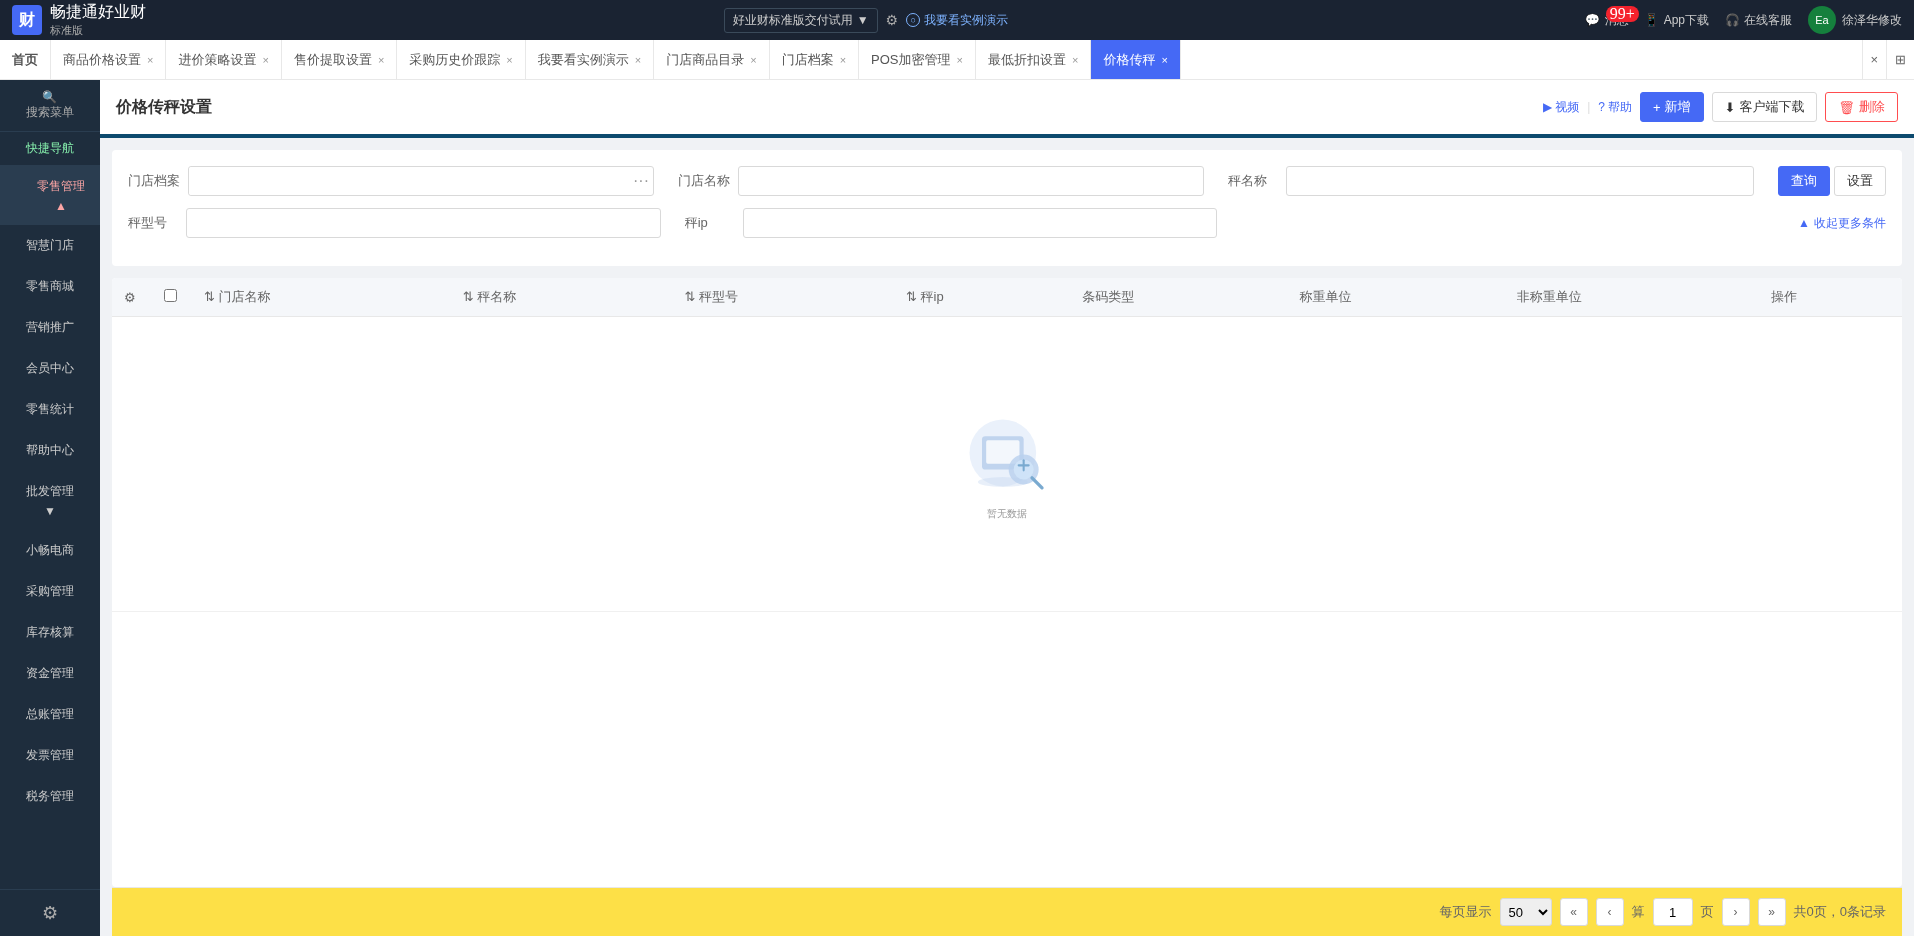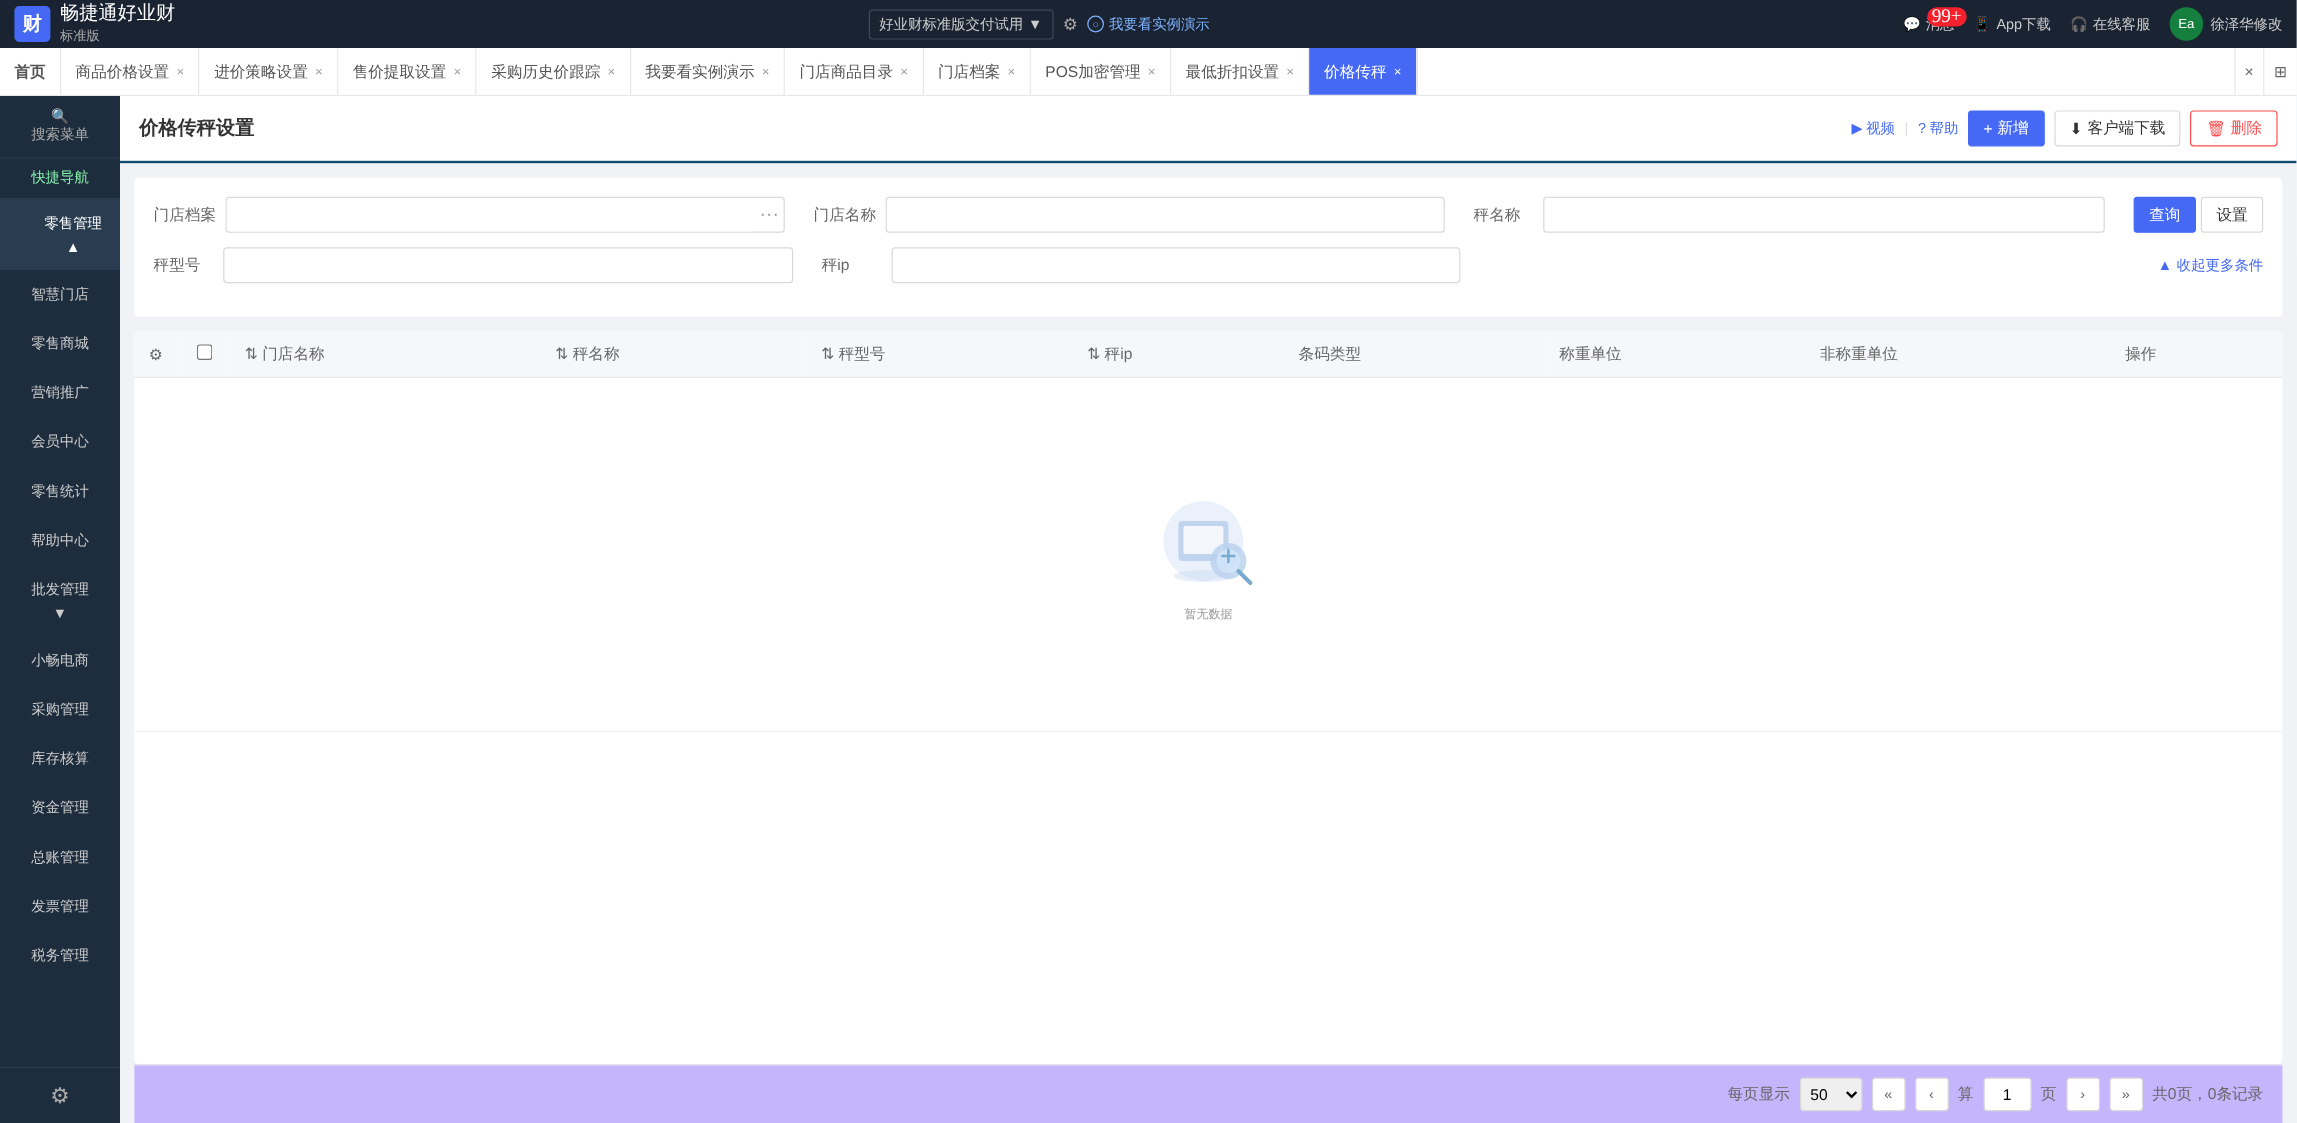--- a/index.html
+++ b/index.html
@@ -27,29 +27,29 @@
     .nav-expand { display: flex; align-items: center; padding: 0 8px; border-left: 1px solid #e8e8e8; height: 40px; cursor: pointer; color: #666; }
 
     
     .main-layout { display: flex; flex: 1; overflow: hidden; }
 
     
     .sidebar { width: 100px; background: #1e2d3d; color: #ccc; display: flex; flex-direction: column; flex-shrink: 0; }
     .sidebar-search { padding: 10px 8px; border-bottom: 1px solid #2a3d50; text-align: center; font-size: 12px; color: #aaa; cursor: pointer; }
     .sidebar-nav { padding: 8px 0; border-bottom: 1px solid #2a3d50; text-align: center; font-size: 12px; color: #86efac; cursor: pointer; }
     .sidebar-item { padding: 12px 8px; text-align: center; font-size: 12px; color: #ccc; cursor: pointer; display: flex; flex-direction: column; align-items: center; gap: 4px; }
-    .sidebar-item.active { background: #2a3d50; color: #ffffff; padding-left: 30px; }
+    .sidebar-item.active { background: #2a3d50; color: #fca5a5; padding-left: 30px; }
     .sidebar-section-label { font-size: 12px; }
     .sidebar-bottom { margin-top: auto; padding: 12px 8px; text-align: center; font-size: 18px; color: #aaa; cursor: pointer; border-top: 1px solid #2a3d50; }
 
     
     .content { flex: 1; display: flex; flex-direction: column; overflow: hidden; background: #f0f2f5; }
 
     
-    .page-header { background: #fff; padding: 12px 16px; border-bottom: 2px solid #0c4a6e; display: flex; align-items: center; justify-content: space-between; flex-shrink: 0; }
+    .page-header { background: #fff; padding: 12px 16px; border-bottom: 4px solid #0c4a6e; display: flex; align-items: center; justify-content: space-between; flex-shrink: 0; }
     .page-title { font-size: 16px; font-weight: bold; color: #333; }
     .page-actions { display: flex; align-items: center; gap: 8px; }
     .action-link { color: #4569f5; font-size: 12px; cursor: pointer; display: flex; align-items: center; gap: 3px; }
     .divider-v { color: #ddd; font-size: 12px; }
     .btn { padding: 5px 12px; border-radius: 3px; font-size: 13px; cursor: pointer; border: 1px solid transparent; display: flex; align-items: center; gap: 4px; }
     .btn-primary { background: #4569f5; color: #fff; border-color: #4569f5; }
     .btn-default { background: #fff; color: #333; border-color: #d9d9d9; }
     .btn-danger { background: #fff; color: #ff4d4f; border-color: #ff4d4f; }
 
     
@@ -67,21 +67,21 @@
     .table-wrap { flex: 1; overflow: auto; margin: 0 12px; background: #fff; border-radius: 4px; }
     .data-table { width: 100%; border-collapse: collapse; }
     .data-table th { background: #f5f7fa; padding: 10px 12px; text-align: left; font-size: 13px; color: #666; font-weight: normal; border-bottom: 1px solid #e8e8e8; white-space: nowrap; }
     .data-table td { padding: 10px 12px; font-size: 13px; color: #333; border-bottom: 1px solid #f0f0f0; }
     .th-gear { width: 40px; text-align: center; }
     .th-check { width: 40px; text-align: center; }
     .empty-area { display: flex; flex-direction: column; align-items: center; justify-content: center; padding: 80px 0; }
     .empty-text { color: #999; font-size: 10px; }
 
     
-    .pagination { display: flex; align-items: center; justify-content: flex-end; padding: 10px 16px; background: #c4b5fd; border-top: 1px solid #e8e8e8; gap: 8px; font-size: 13px; flex-shrink: 0; margin: 0 12px; }
+    .pagination { display: flex; align-items: center; justify-content: flex-end; padding: 10px 16px; background: #fde047; border-top: 1px solid #e8e8e8; gap: 8px; font-size: 13px; flex-shrink: 0; margin: 0 12px; }
     .page-size-label { color: #666; }
     .page-size-select { height: 28px; border: 1px solid #d9d9d9; border-radius: 3px; padding: 0 4px; font-size: 13px; }
     .page-nav-btn { width: 28px; height: 28px; border: 1px solid #d9d9d9; border-radius: 3px; background: #fff; display: flex; align-items: center; justify-content: center; cursor: pointer; color: #666; font-size: 12px; }
     .page-nav-btn:disabled { color: #ccc; cursor: not-allowed; }
     .page-num-input { width: 40px; height: 28px; border: 1px solid #d9d9d9; border-radius: 3px; text-align: center; font-size: 13px; }
     .page-info { color: #666; }
 
     .empty-img { width: 100px; height: 100px; position: relative; }
     .empty-img svg { width: 100%; height: 100%; }
   </style>

